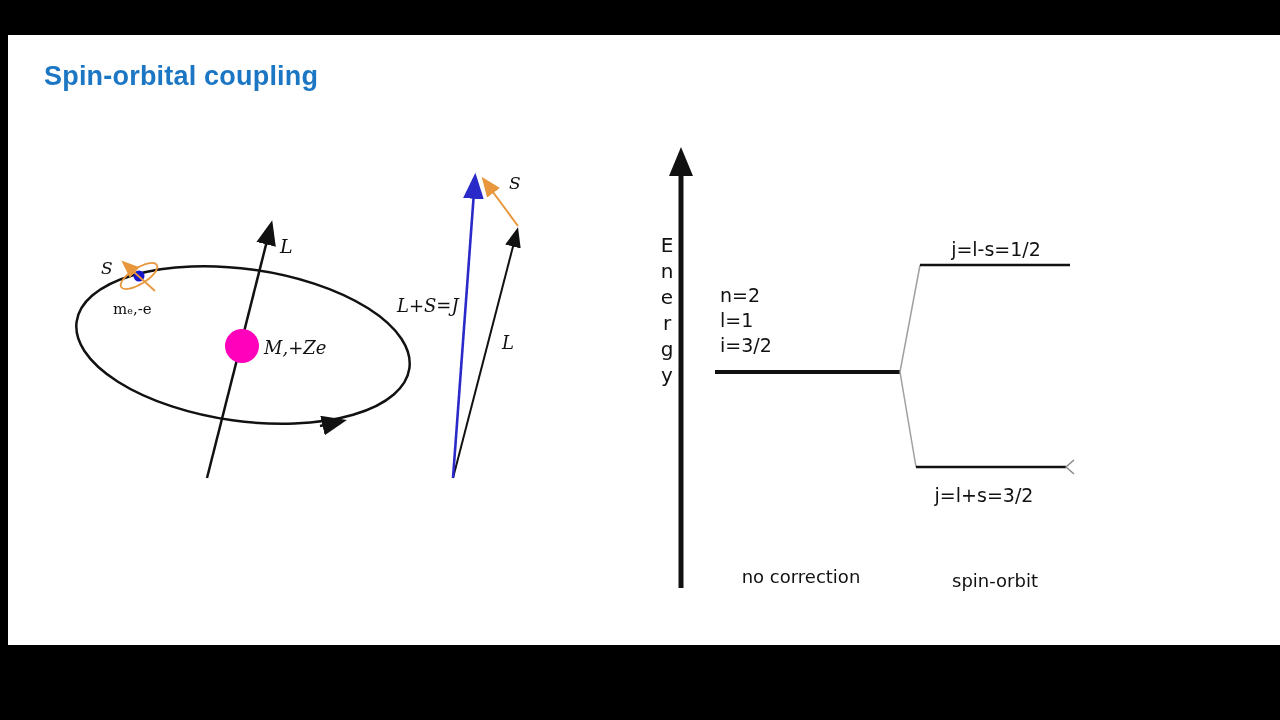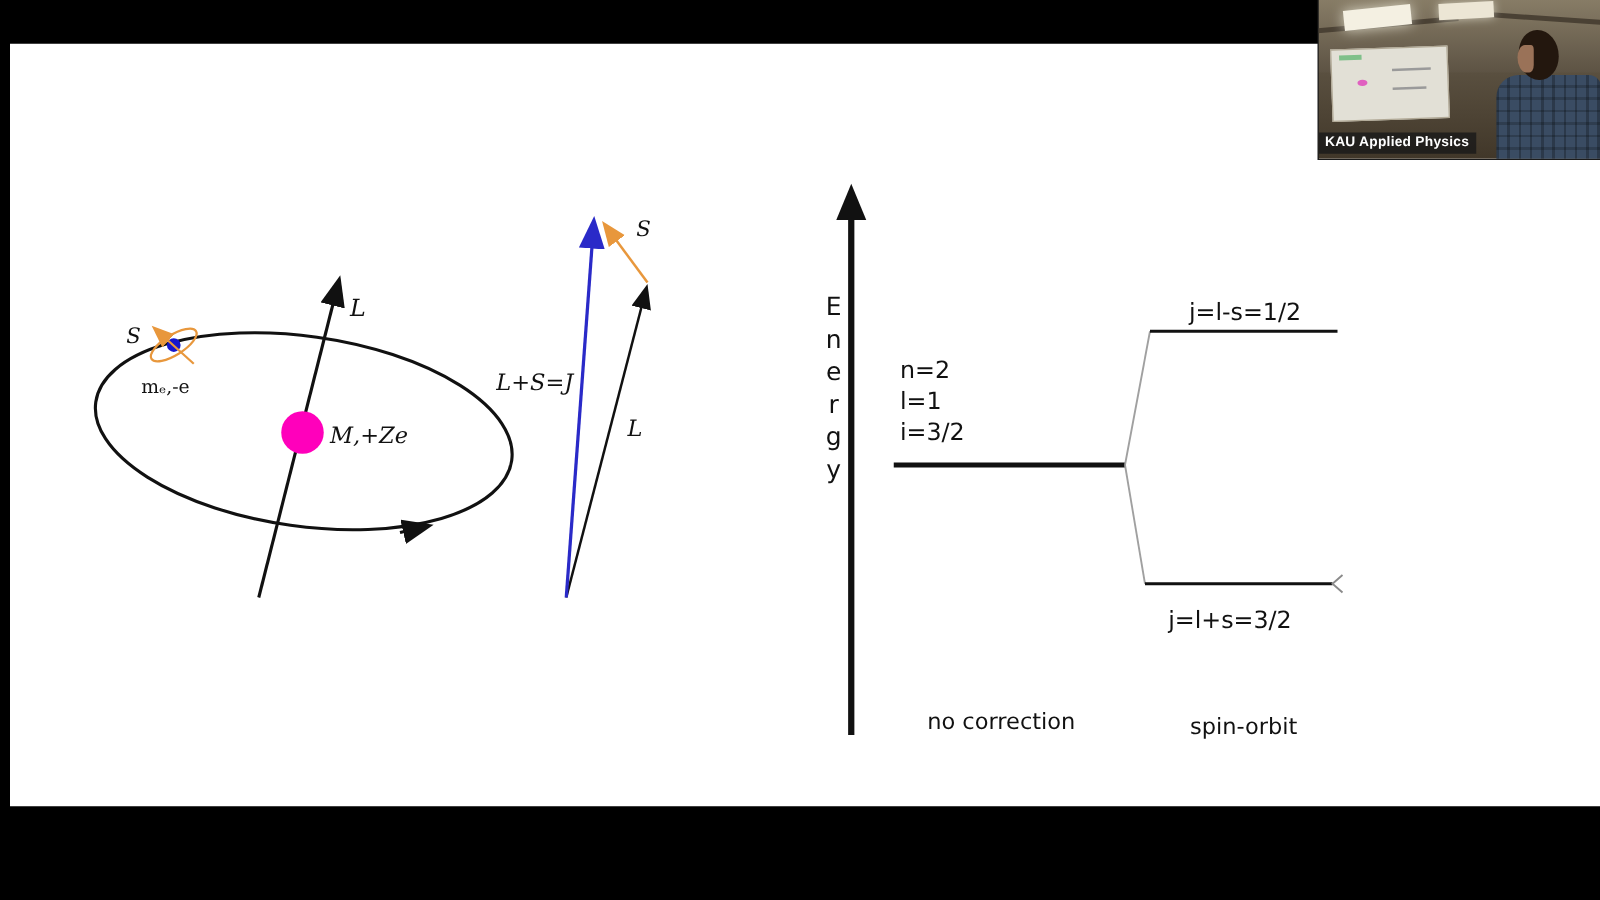--- a/index.html
+++ b/index.html
@@ -51,20 +51,21 @@
   .wc-caption { position:absolute; left:0; bottom:4px; background:rgba(25,25,25,.8); color:#fff;
                 font-size:11px; font-weight:bold; padding:2px 6px 3px 5px; letter-spacing:0.2px; }
 </style>
 </head>
 <body>
 
 <div class="stage">
 
   <div class="slide">
 
+    <div class="slide-title">Spin-orbital coupling</div>
 
     <svg class="diagram-svg" viewBox="0 0 1272 610">
       <defs>
         <marker id="arrB" markerWidth="11" markerHeight="10" refX="8" refY="4" orient="auto">
           <path d="M0,0 L10,4 L0,8 z" fill="#111"></path>
         </marker>
         <marker id="arrBlue" markerWidth="11" markerHeight="10" refX="8" refY="4" orient="auto">
           <path d="M0,0 L10,4 L0,8 z" fill="#2a2ac8"></path>
         </marker>
         <marker id="arrO" markerWidth="11" markerHeight="10" refX="8" refY="4" orient="auto">
@@ -123,31 +124,14 @@
         <line x1="908" y1="432" x2="1058" y2="432" stroke="#111" stroke-width="2.5"></line>
         <polyline points="1066,425 1058,432 1066,439" fill="none" stroke="#8a8a8a" stroke-width="1.5"></polyline>
         <text class="lbl" x="976" y="467" font-size="19" text-anchor="middle">j=l+s=3/2</text>
 
         <text class="lbl" x="793" y="548" font-size="18" text-anchor="middle" fill="#1a1a1a">no correction</text>
         <text class="lbl" x="987" y="552" font-size="18" text-anchor="middle" fill="#1a1a1a">spin-orbit</text>
       </g>
     </svg>
   </div>
 
-  <div class="webcam">
-    <div class="wc-ceiling"></div>
-    <div class="wc-beam1"></div>
-    <div class="wc-beam2"></div>
-    <div class="wc-light1"></div>
-    <div class="wc-light2"></div>
-    <div class="wc-screen">
-      <div class="wc-scr-tab"></div>
-      <div class="wc-scr-dot"></div>
-      <div class="wc-scr-line1"></div>
-      <div class="wc-scr-line2"></div>
-    </div>
-    <div class="wc-person-body"></div>
-    <div class="wc-person-head"></div>
-    <div class="wc-person-face"></div>
-    <div class="wc-caption">KAU Applied Physics</div>
-  </div>
 
 </div>
 
 </body></html>

